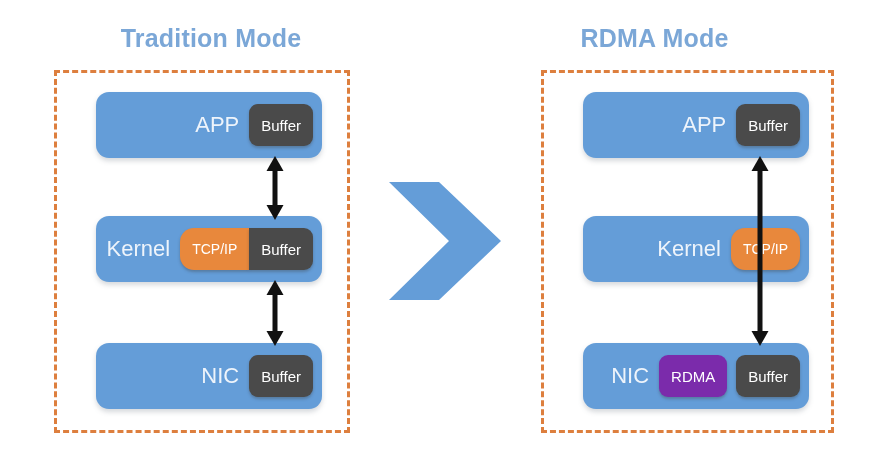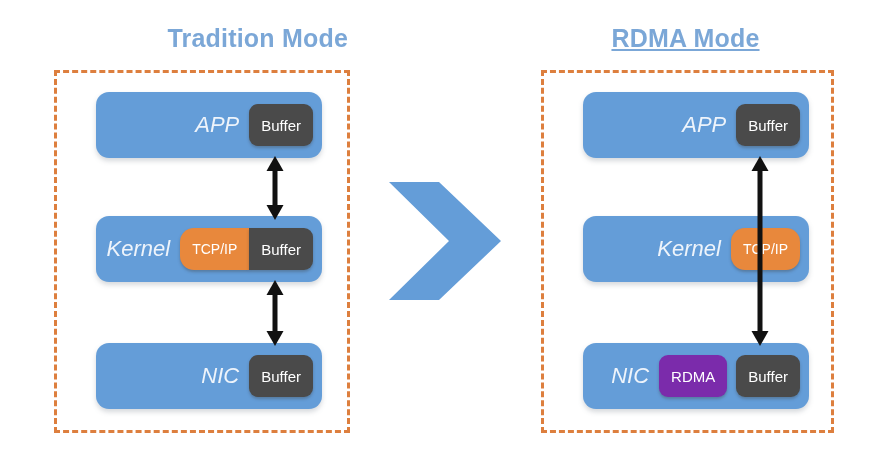--- a/index.html
+++ b/index.html
@@ -27,22 +27,22 @@
   .panel-title {
     position: absolute;
     font-size: 25px;
     font-weight: 600;
     color: #7ba7d7;
     letter-spacing: 0.2px;
     white-space: nowrap;
     text-align: center;
     line-height: 1;
   }
-  #title-left  { left: 54px;  top: 26px; width: 294px; text-align: right; }
-  #title-right { left: 540px; top: 26px; width: 291px; text-decoration: underline; }
+  #title-left  { left: 64px;  top: 26px; width: 294px; }
+  #title-right { left: 509px; top: 26px; width: 291px; }
 
   
   .panel {
     position: absolute;
     border: 3px dashed #dd7f3e;
     box-sizing: border-box;
     background: transparent;
   }
   #panel-left  { left: 54px;  top: 70px; width: 296px; height: 363px; }
   #panel-right { left: 541px; top: 70px; width: 293px; height: 363px; }
@@ -59,21 +59,20 @@
     justify-content: flex-end;
     padding-right: 9px;
   }
   .layer-label {
     color: #eef4fb;
     font-size: 22px;
     font-weight: 400;
     line-height: 1;
     margin-right: 10px;
     white-space: nowrap;
-    font-style: italic;
   }
 
   
   .chip {
     border-radius: 9px;
     box-sizing: border-box;
     display: flex;
     align-items: center;
     justify-content: center;
     color: #ffffff;

